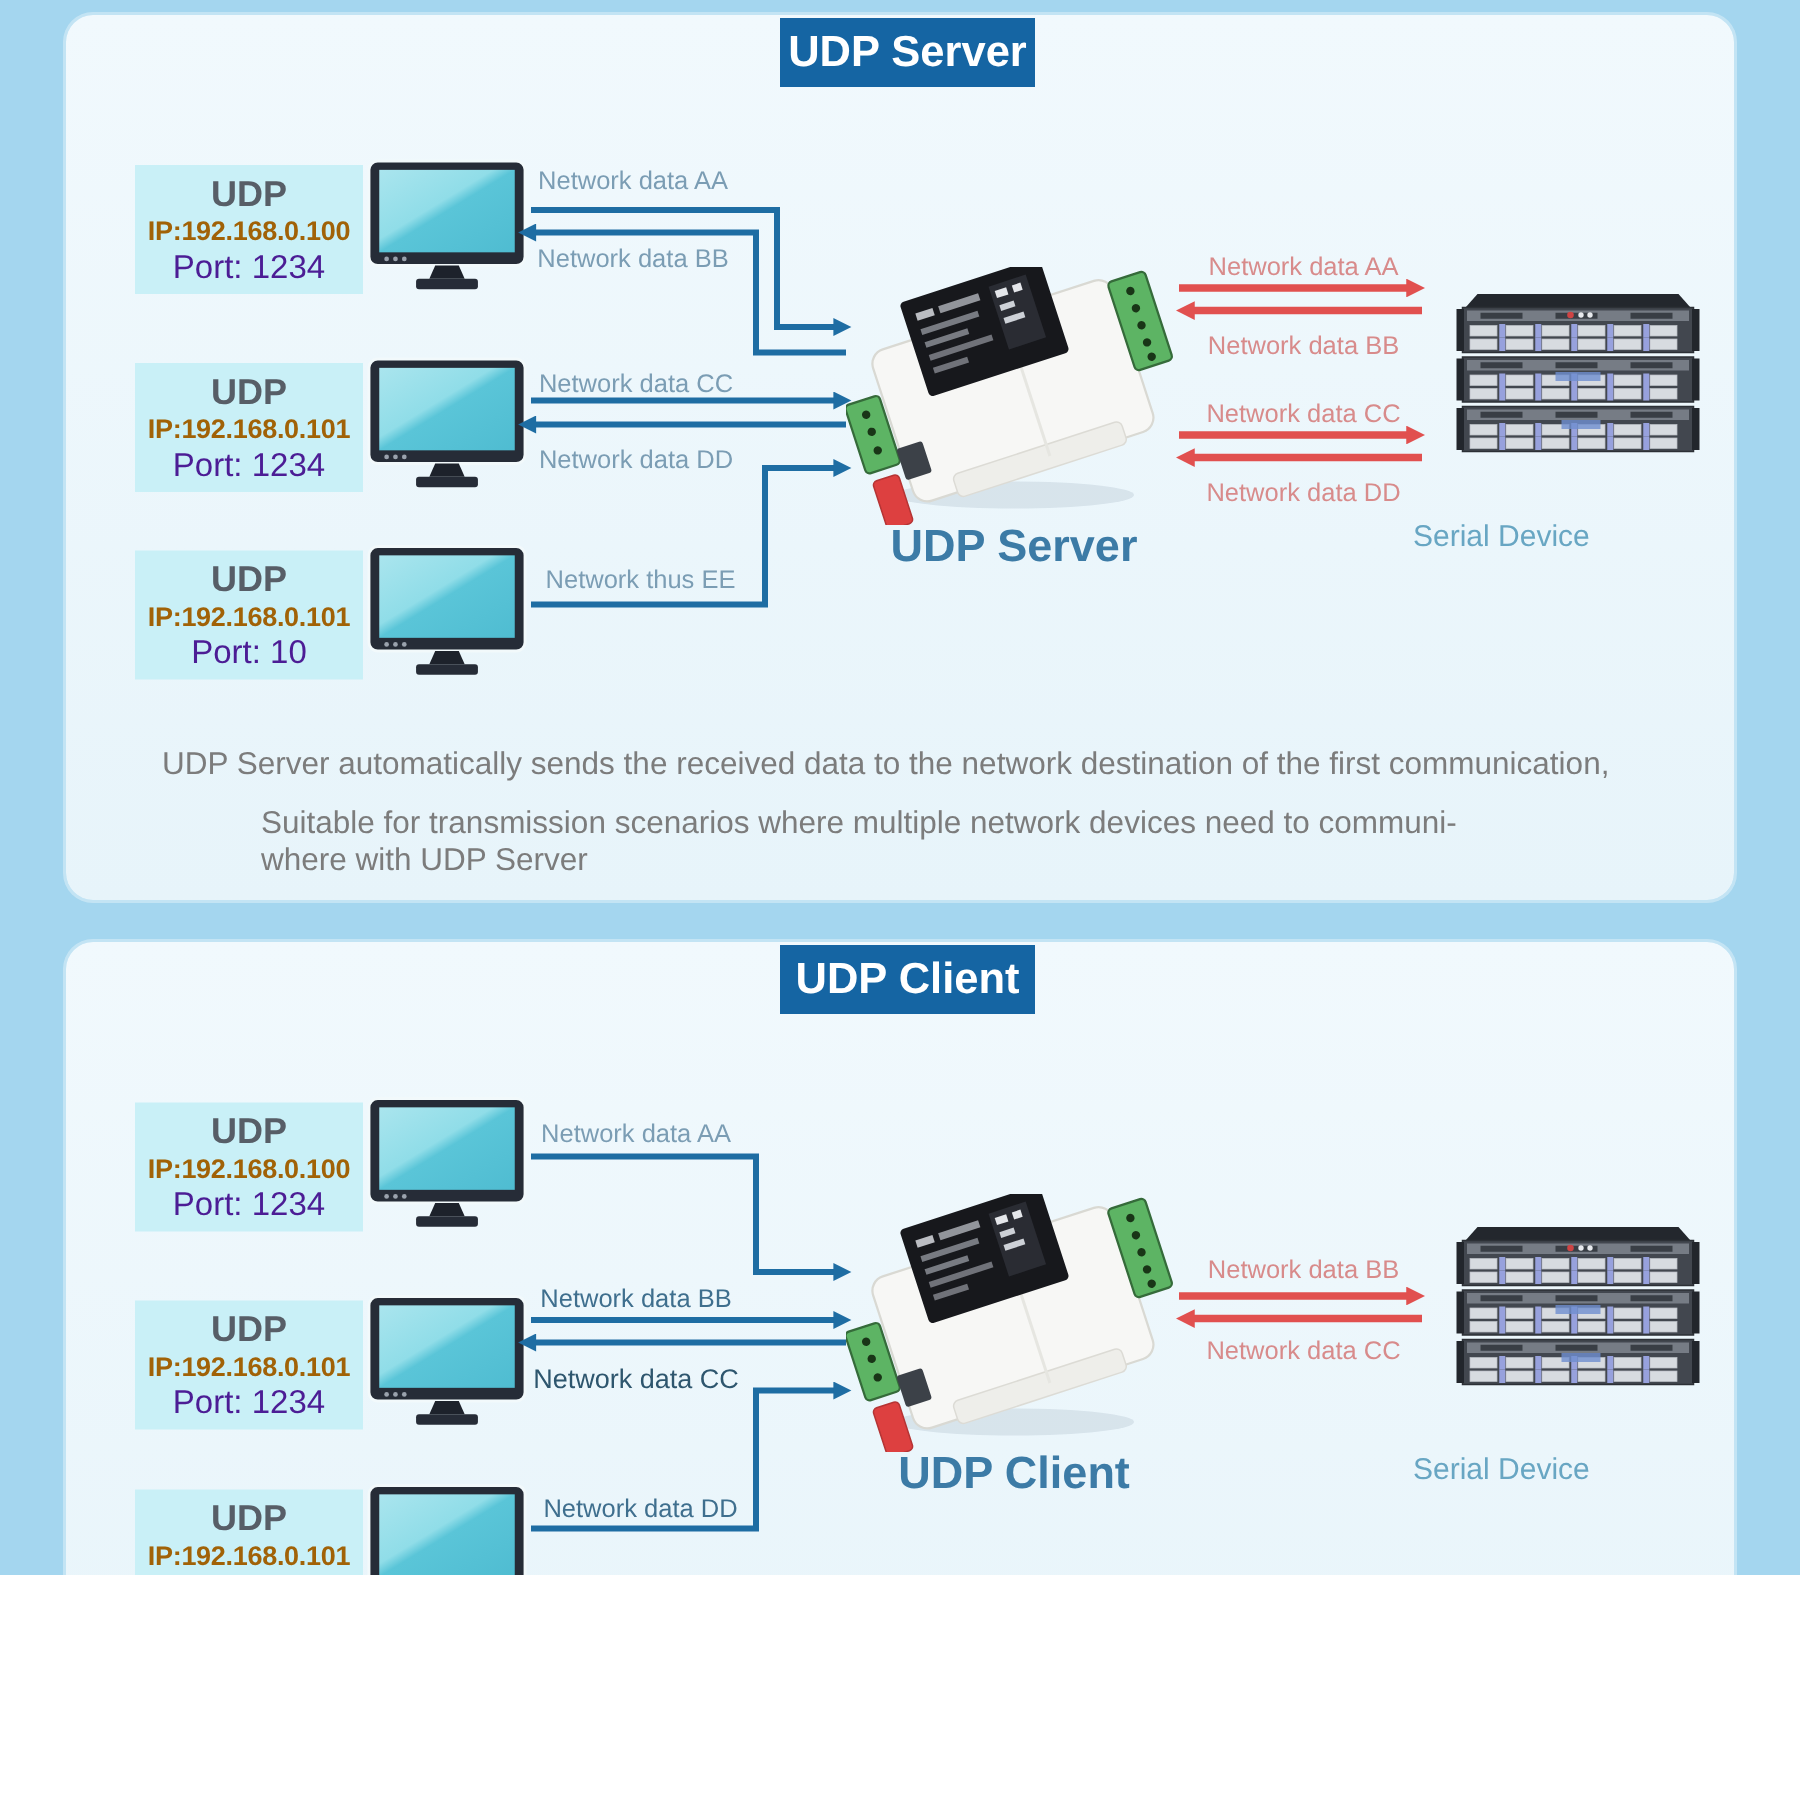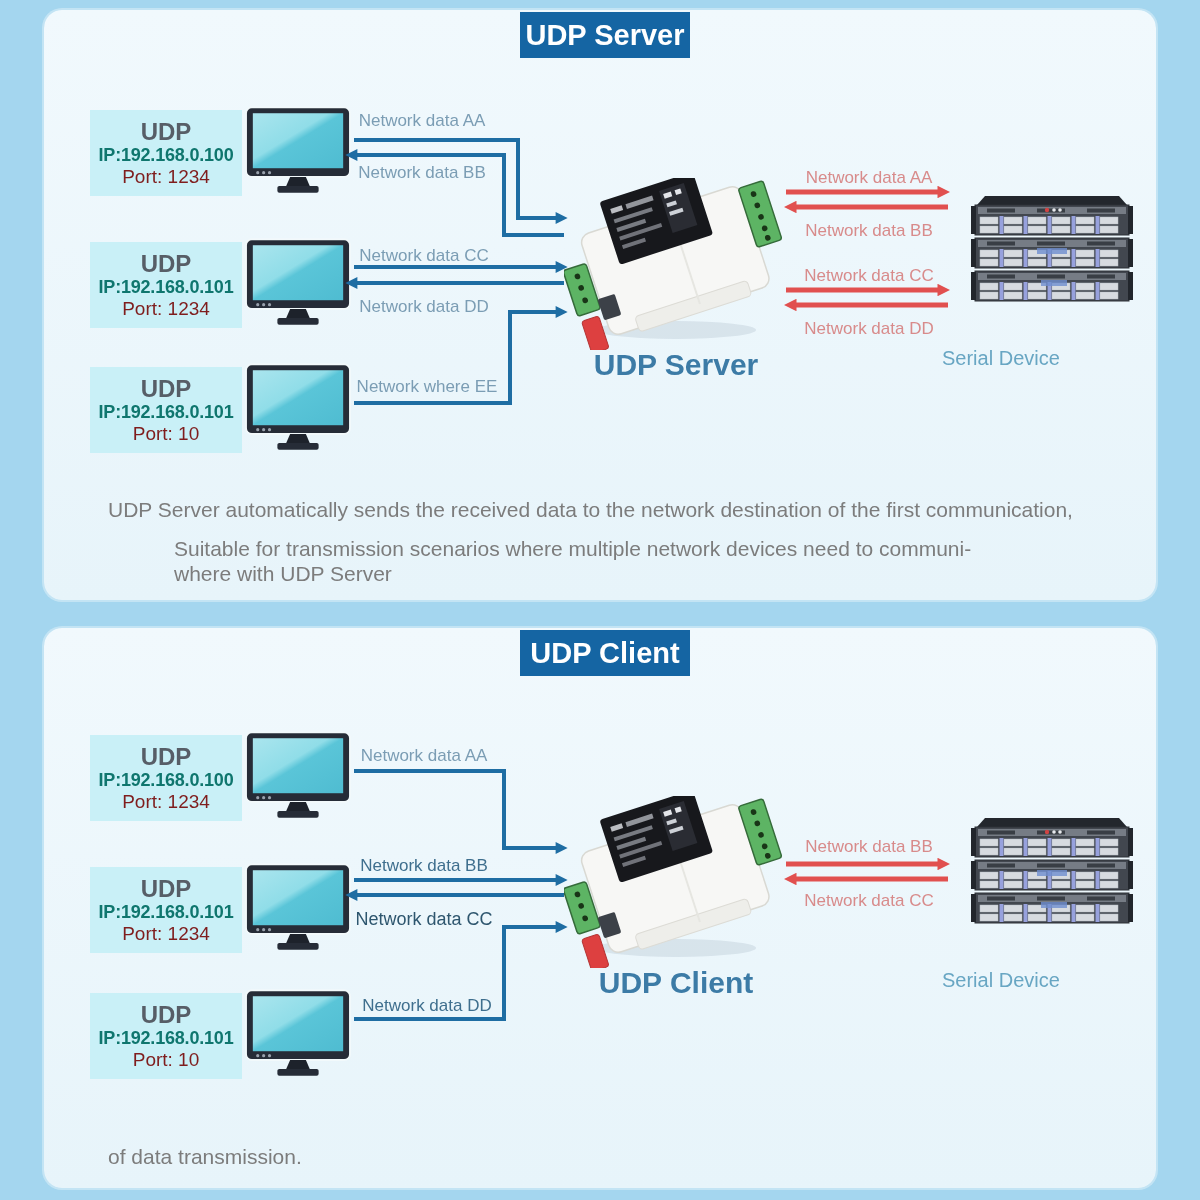--- a/index.html
+++ b/index.html
@@ -1,28 +1,28 @@
 <!DOCTYPE html>
 <html><head>
 <meta charset="utf-8">
 <style>
   html,body{margin:0;padding:0}
-  .stage{position:relative;width:1200px;height:1200px;background:#a4d6ef;
+  .stage{position:relative;width:1200px;height:1050px;background:#a4d6ef;
          font-family:"Liberation Sans",sans-serif;overflow:hidden}
   .panel{position:absolute;left:44px;width:1112px;border-radius:18px;
          background:linear-gradient(180deg,#f1f9fd 0%,#e7f4fa 100%);
          box-shadow:0 0 0 2px rgba(255,255,255,.35)}
   .hdr{position:absolute;left:476px;top:2px;width:170px;height:46px;background:#1565a3;
        color:#fff;font-size:29px;font-weight:700;display:flex;align-items:center;justify-content:center}
   .cbox{position:absolute;left:46px;width:152px;height:86px;background:#c9f0f7;
         display:flex;flex-direction:column;align-items:center;justify-content:center;
         text-align:center;line-height:1.16}
   .nm{font-size:24px;font-weight:700;color:#575e67}
-  .ip{font-size:18px;font-weight:700;color:#0f766e;letter-spacing:-.2px}
-  .pt{font-size:19px;color:#7f1d1d}
+  .ip{font-size:18px;font-weight:700;color:#a16207;letter-spacing:-.2px}
+  .pt{font-size:22px;color:#4c1d95}
   .mon{position:absolute;width:108px;height:94px}
   .netlab{position:absolute;width:176px;text-align:center;font-size:17px;color:#7b9db4;white-space:nowrap}
   .netlab.dk{color:#3f6f8e}
   .netlab.dkr{color:#2e566e;font-size:18px}
   .arrows{position:absolute;left:0;top:0;pointer-events:none}
   .bl{stroke:#1e6da3;stroke-width:4;fill:none}
   .rd{stroke:#e1504f;stroke-width:5;fill:none}
   .dev{position:absolute;width:224px;height:172px}
   .devlab{position:absolute;width:224px;text-align:center;font-size:30px;font-weight:700;color:#3c7ba6;white-space:nowrap}
   .redlab{position:absolute;width:166px;text-align:center;font-size:17px;color:#d88b8b;white-space:nowrap}
@@ -182,21 +182,21 @@
       <path class="rd" d="M742,182 H896" marker-end="url(#mr)"></path>
       <path class="rd" d="M904,197 H750" marker-end="url(#mr)"></path>
       <path class="rd" d="M742,280 H896" marker-end="url(#mr)"></path>
       <path class="rd" d="M904,295 H750" marker-end="url(#mr)"></path>
     </svg>
 
     <div class="netlab" style="left:290px;top:101px">Network data AA</div>
     <div class="netlab" style="left:290px;top:153px">Network data BB</div>
     <div class="netlab" style="left:292px;top:236px">Network data CC</div>
     <div class="netlab" style="left:292px;top:287px">Network data DD</div>
-    <div class="netlab" style="left:295px;top:367px">Network where EE</div>
+    <div class="netlab" style="left:295px;top:367px">Network thus EE</div>
 
     <svg class="dev" style="left:520px;top:168px" viewBox="0 0 224 172">
         <use href="#module"></use>
       </svg>
     <div class="devlab" style="left:520px;top:338px">UDP Server</div>
 
     <div class="redlab" style="left:742px;top:158px">Network data AA</div>
     <div class="redlab" style="left:742px;top:211px">Network data BB</div>
     <div class="redlab" style="left:742px;top:256px">Network data CC</div>
     <div class="redlab" style="left:742px;top:309px">Network data DD</div>

